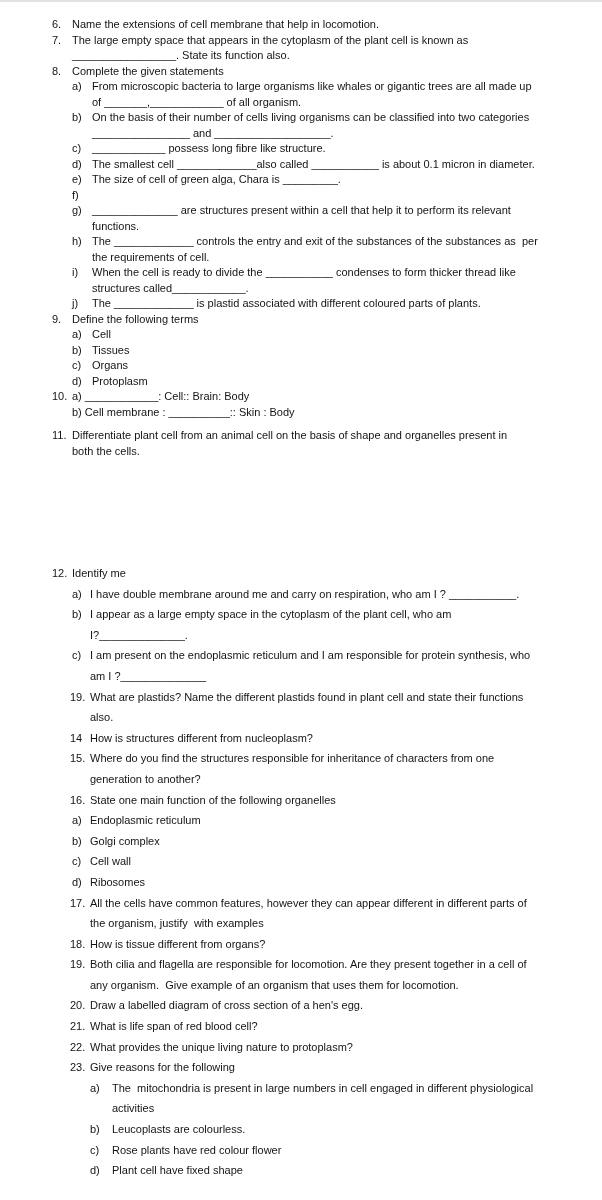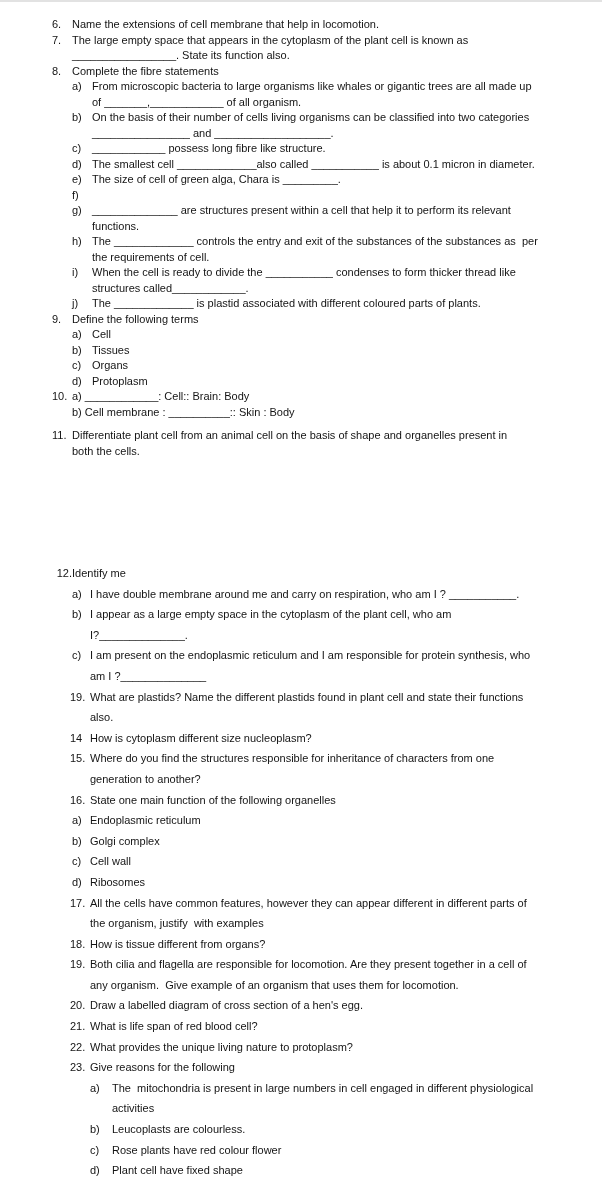--- a/index.html
+++ b/index.html
@@ -21,21 +21,21 @@
   .item { display: flex; align-items: flex-start; }
   .marker { flex: 0 0 auto; white-space: pre; }
   .text { white-space: pre; }
 
   .part1 .lvl-q   { margin-left: 52px; }
   .part1 .lvl-q   .marker { width: 20px; }
   .part1 .lvl-sub { margin-left: 72px; }
   .part1 .lvl-sub .marker { width: 20px; }
 
   .part2 .lvl-q0   { margin-left: 52px; }
-  .part2 .lvl-q0   .marker { width: 20px; text-align: right; }
+  .part2 .lvl-q0   .marker { width: 20px; }
   .part2 .lvl-q    { margin-left: 70px; }
   .part2 .lvl-q    .marker { width: 20px; }
   .part2 .lvl-sub  { margin-left: 72px; }
   .part2 .lvl-sub  .marker { width: 18px; }
   .part2 .lvl-sub3 { margin-left: 90px; }
   .part2 .lvl-sub3 .marker { width: 22px; }
 
   .mt { margin-top: 8px; }
 </style>
 </head>
@@ -46,21 +46,21 @@
       <div class="item lvl-q">
         <span class="marker">6.</span>
         <span class="text">Name the extensions of cell membrane that help in locomotion.</span>
       </div>
       <div class="item lvl-q">
         <span class="marker">7.</span>
         <span class="text">The large empty space that appears in the cytoplasm of the plant cell is known as<br>_________________. State its function also.</span>
       </div>
       <div class="item lvl-q">
         <span class="marker">8.</span>
-        <span class="text">Complete the fibre statements</span>
+        <span class="text">Complete the given statements</span>
       </div>
       <div class="item lvl-sub">
         <span class="marker">a)</span>
         <span class="text">From microscopic bacteria to large organisms like whales or gigantic trees are all made up<br>of _______,____________ of all organism.</span>
       </div>
       <div class="item lvl-sub">
         <span class="marker">b)</span>
         <span class="text">On the basis of their number of cells living organisms can be classified into two categories<br>________________ and ___________________.</span>
       </div>
       <div class="item lvl-sub">
@@ -139,21 +139,21 @@
       <div class="item lvl-sub">
         <span class="marker">c)</span>
         <span class="text">I am present on the endoplasmic reticulum and I am responsible for protein synthesis, who<br>am I ?______________</span>
       </div>
       <div class="item lvl-q">
         <span class="marker">19.</span>
         <span class="text">What are plastids? Name the different plastids found in plant cell and state their functions<br>also.</span>
       </div>
       <div class="item lvl-q">
         <span class="marker">14</span>
-        <span class="text">How is cytoplasm different size nucleoplasm?</span>
+        <span class="text">How is structures different from nucleoplasm?</span>
       </div>
       <div class="item lvl-q">
         <span class="marker">15.</span>
         <span class="text">Where do you find the structures responsible for inheritance of characters from one<br>generation to another?</span>
       </div>
       <div class="item lvl-q">
         <span class="marker">16.</span>
         <span class="text">State one main function of the following organelles</span>
       </div>
       <div class="item lvl-sub">

